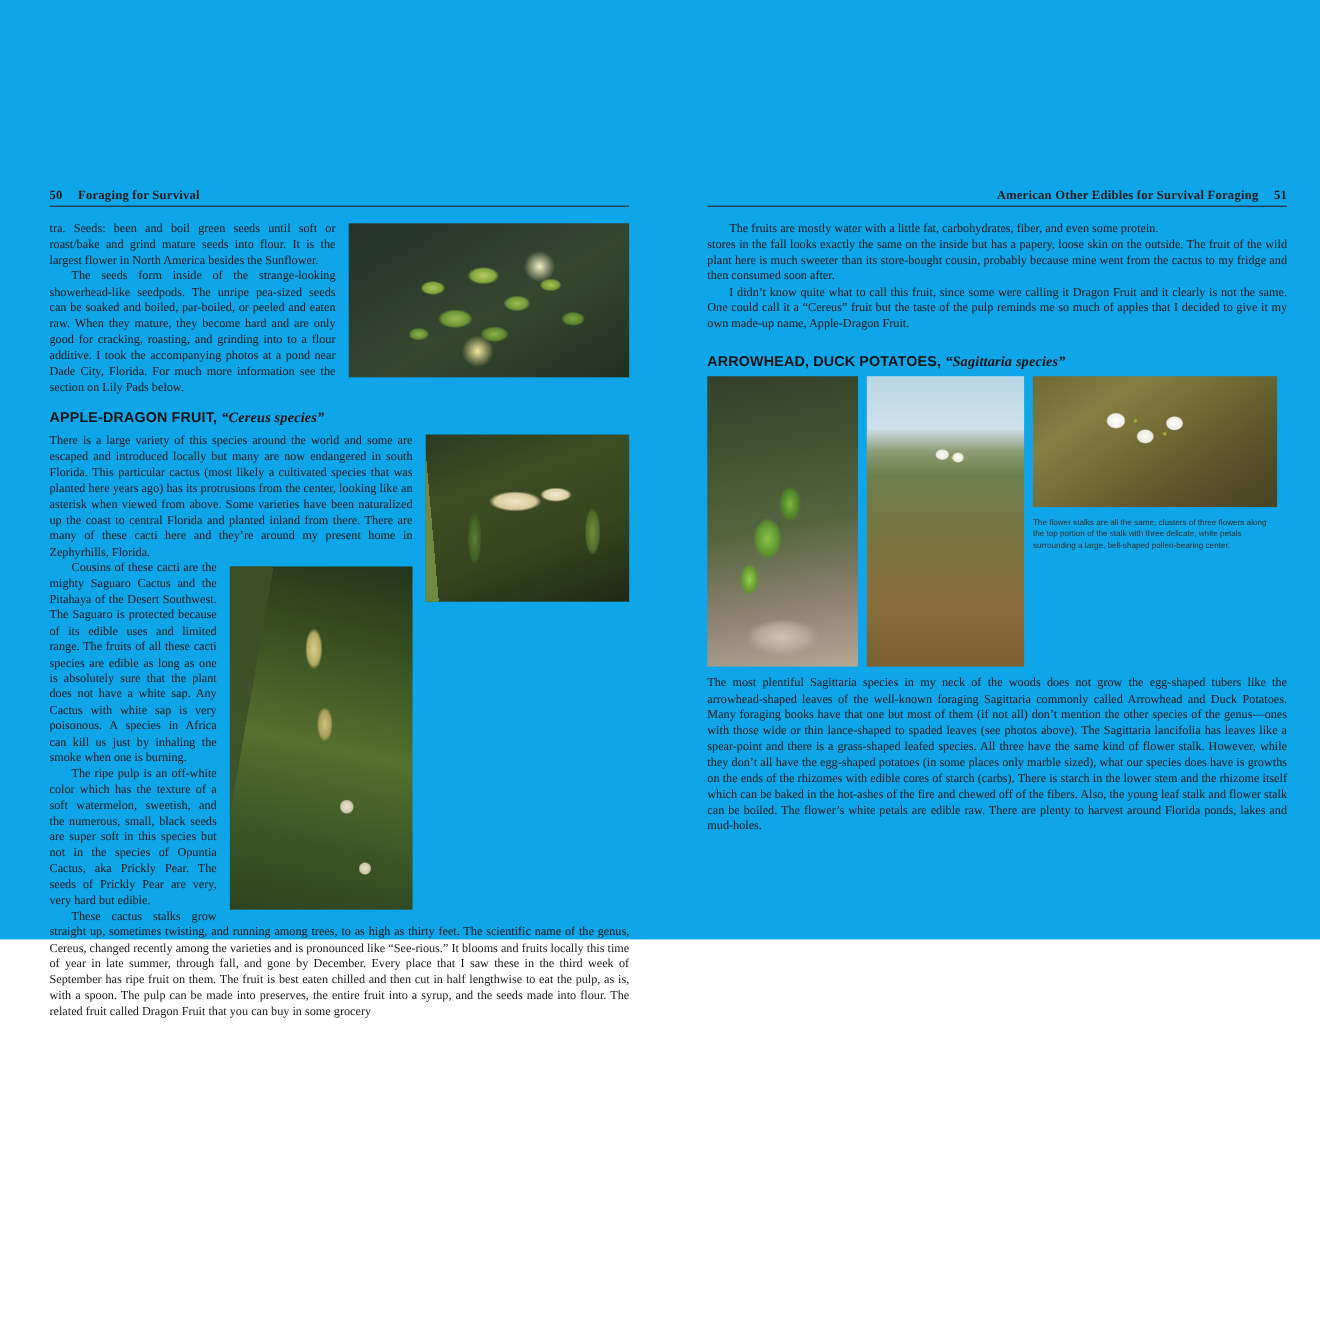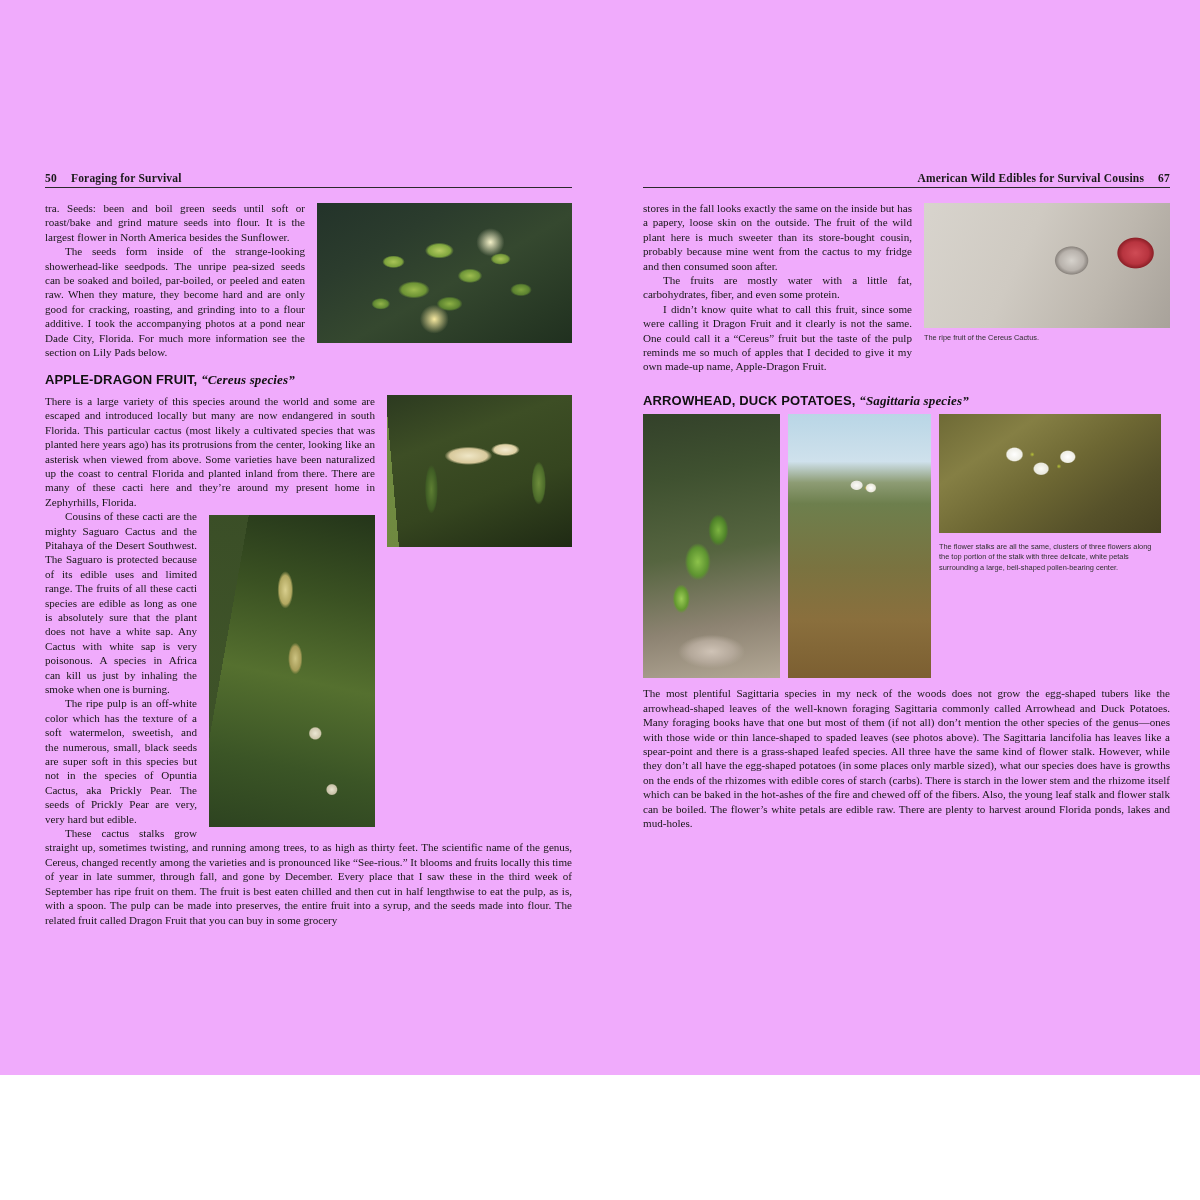--- a/index.html
+++ b/index.html
@@ -10,22 +10,22 @@
   body {
     width: 1200px;
     height: 1200px;
     font-family: "Liberation Serif", serif;
     overflow: hidden;
   }
   .page-spread {
     position: absolute;
     left: 0; top: 0;
     width: 1200px;
-    height: 1075px;
-    background: #f0abfc;
+    height: 854px;
+    background: #0ea5e9;
   }
   .page {
     position: absolute;
     top: 172px;
     width: 527px;
     height: 810px;
   }
   .page-left  { left: 45px; }
   .page-right { left: 643px; }
 
@@ -205,32 +205,28 @@
       <p class="para">The ripe pulp is an off-white color which has the texture of a soft watermelon, sweetish, and the numerous, small, black seeds are super soft in this species but not in the species of Opuntia Cactus, aka Prickly Pear. The seeds of Prickly Pear are very, very hard but edible.</p>
       <p class="para">These cactus stalks grow straight up, sometimes twisting, and running among trees, to as high as thirty feet. The scientific name of the genus, Cereus, changed recently among the varieties and is pronounced like “See-rious.” It blooms and fruits locally this time of year in late summer, through fall, and gone by December. Every place that I saw these in the third week of September has ripe fruit on them. The fruit is best eaten chilled and then cut in half lengthwise to eat the pulp, as is, with a spoon. The pulp can be made into preserves, the entire fruit into a syrup, and the seeds made into flour. The related fruit called Dragon Fruit that you can buy in some grocery</p>
 
       <div class="clearfix"></div>
     </div>
   </div>
 
   <div class="page page-right">
 
     <div class="running-head right">
-      <span>American Wild Edibles for Survival Cousins</span><span class="rh-sep-r"></span><span class="rh-folio">67</span>
+      <span>American Other Edibles for Survival Foraging</span><span class="rh-sep-r"></span><span class="rh-folio">51</span>
     </div>
 
     <div class="body-area">
 
-      <div class="photo-col" style="float:right;margin:2px 0 6px 12px;width:246px;">
-        <div class="photo ph-cereusfruit" style="width:246px;height:125px;"></div>
-        <div class="caption" style="margin-top:5px;">The ripe fruit of the Cereus Cactus.</div>
-      </div>
-
+
+      <p class="para">The fruits are mostly water with a little fat, carbohydrates, fiber, and even some protein.</p>
       <p class="para noindent">stores in the fall looks exactly the same on the inside but has a papery, loose skin on the outside. The fruit of the wild plant here is much sweeter than its store-bought cousin, probably because mine went from the cactus to my fridge and then consumed soon after.</p>
-      <p class="para">The fruits are mostly water with a little fat, carbohydrates, fiber, and even some protein.</p>
       <p class="para">I didn’t know quite what to call this fruit, since some were calling it Dragon Fruit and it clearly is not the same. One could call it a “Cereus” fruit but the taste of the pulp reminds me so much of apples that I decided to give it my own made-up name, Apple-Dragon Fruit.</p>
 
       <div class="clearfix"></div>
 
       <h2 class="section-head" style="margin-top:20px;"><span>ARROWHEAD, DUCK POTATOES, </span><span class="sci">“Sagittaria species”</span></h2>
 
       <div class="photo-row">
         <div class="photo ph-arrow-leaves" style="width:137px;height:264px;"></div>
         <div class="photo ph-arrow-flower" style="width:143px;height:264px;"></div>
         <div class="photo-col" style="width:222px;">

